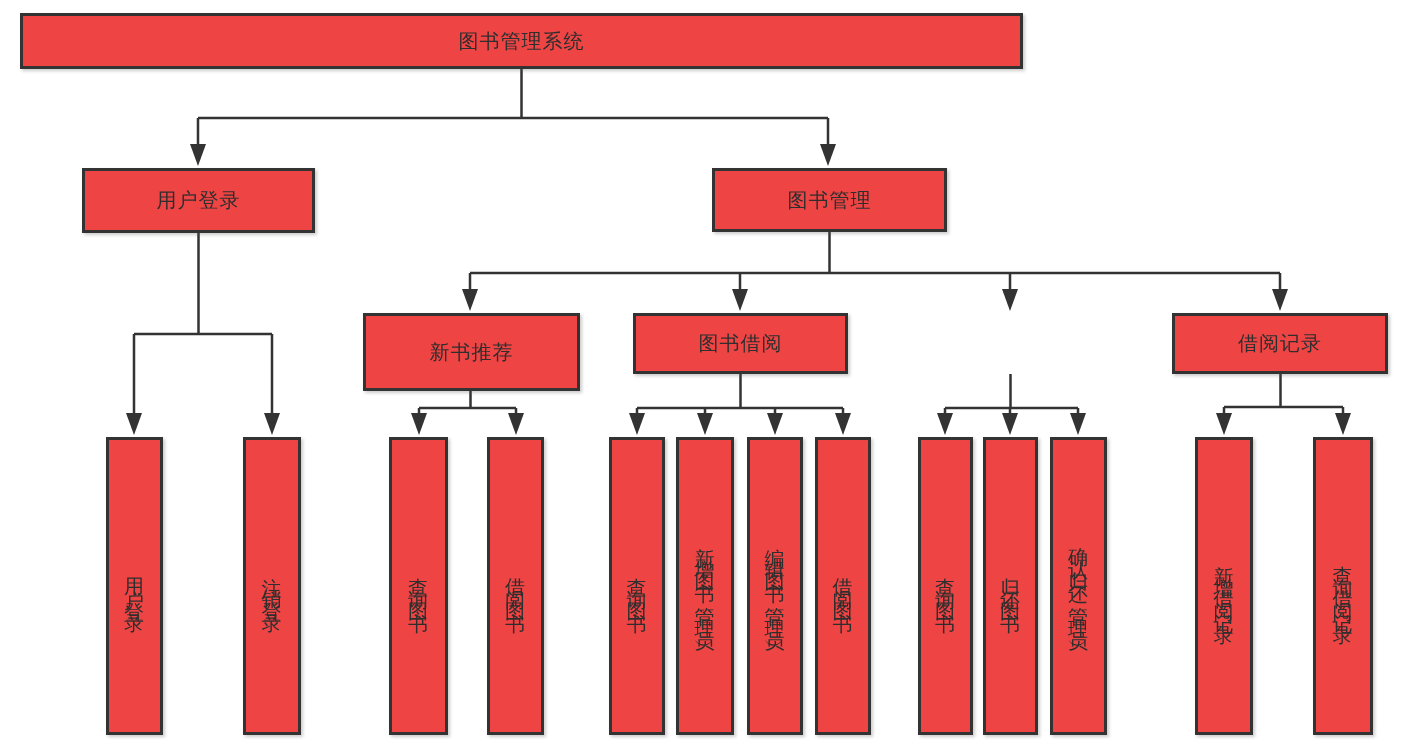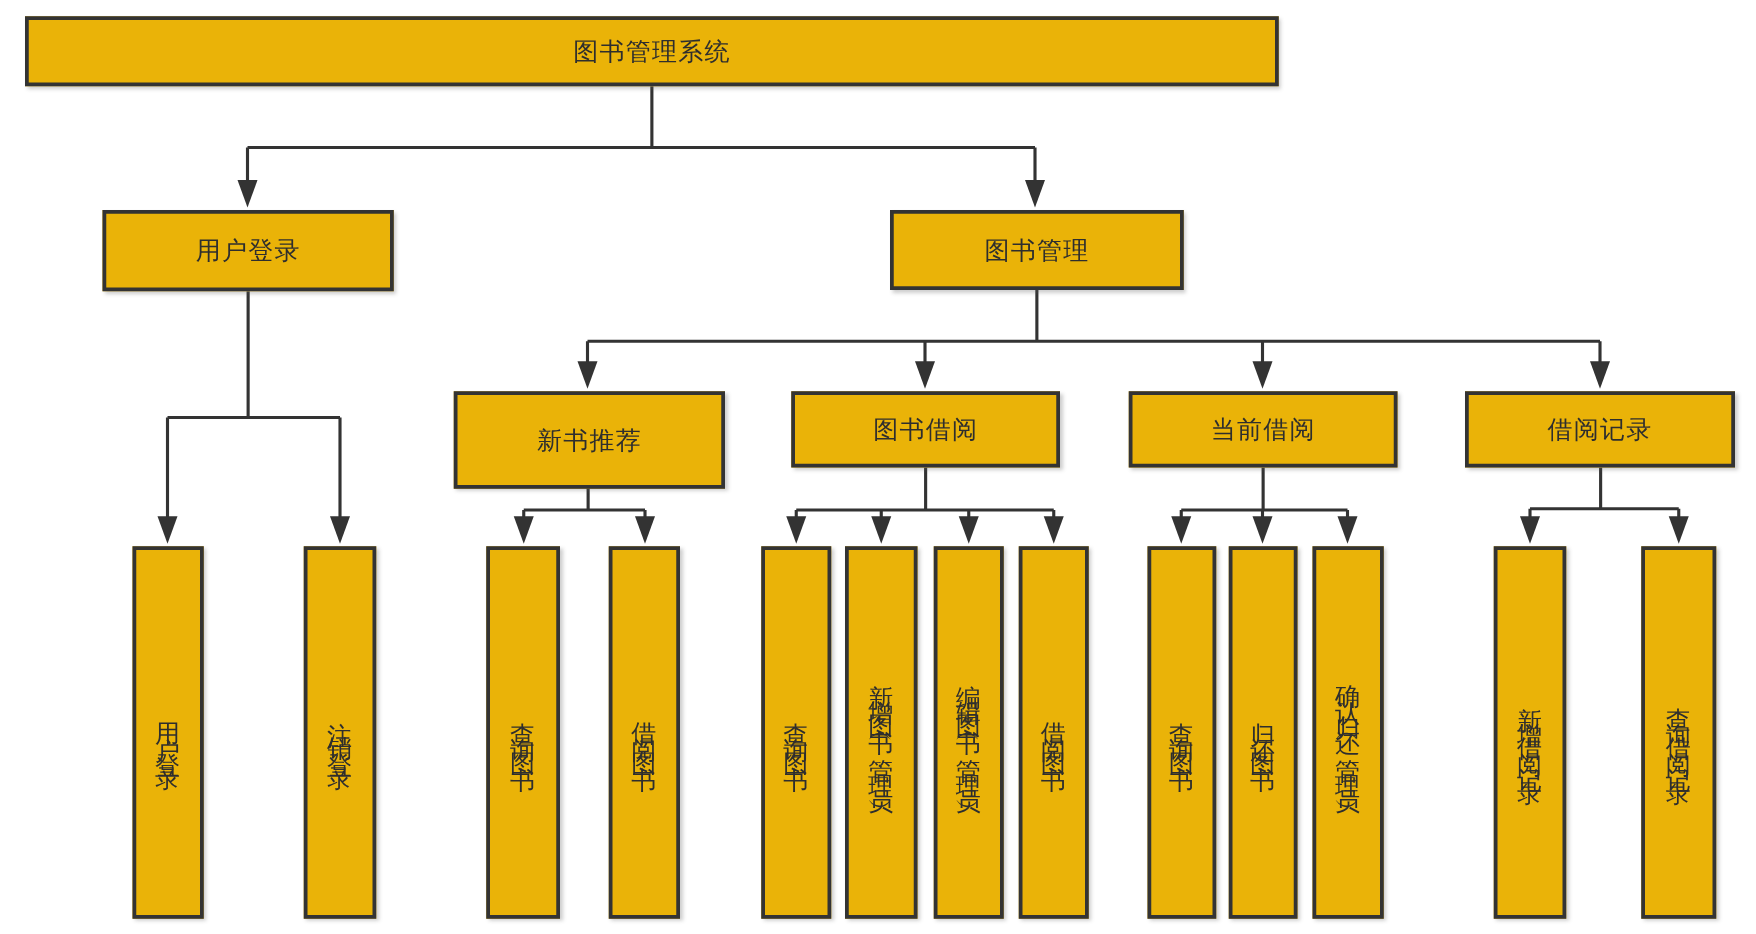--- a/index.html
+++ b/index.html
@@ -6,21 +6,21 @@
   #canvas {
     position: relative;
     width: 1405px;
     height: 747px;
     background: #ffffff;
     font-family: "DejaVu Sans", "Liberation Sans", sans-serif;
     overflow: hidden;
   }
   .box {
     position: absolute;
-    background: #eab308;
+    background: #ef4444;
     border: 3px solid #333333;
     box-sizing: border-box;
     display: flex;
     align-items: center;
     justify-content: center;
     color: #2e2e2e;
     font-size: 20px;
     box-shadow: 2px 2px 3px rgba(90,90,90,0.30);
   }
   .hbox { letter-spacing: 1px; }
@@ -109,21 +109,20 @@
     </g>
   </svg>
 
   <div class="box hbox" id="root">图书管理系统</div>
 
   <div class="box hbox" id="user-login">用户登录</div>
   <div class="box hbox" id="book-mgmt">图书管理</div>
 
   <div class="box hbox" id="new-book-rec">新书推荐</div>
   <div class="box hbox" id="book-borrow">图书借阅</div>
-  <div class="box hbox" id="current-borrow">当前借阅</div>
   <div class="box hbox" id="borrow-record">借阅记录</div>
 
   <div class="box vbox" id="ul1">
     <span>用户登录</span>
   </div>
   <div class="box vbox" id="ul2">
     <span>注销登录</span>
   </div>
 
   <div class="box vbox" id="nb1">

